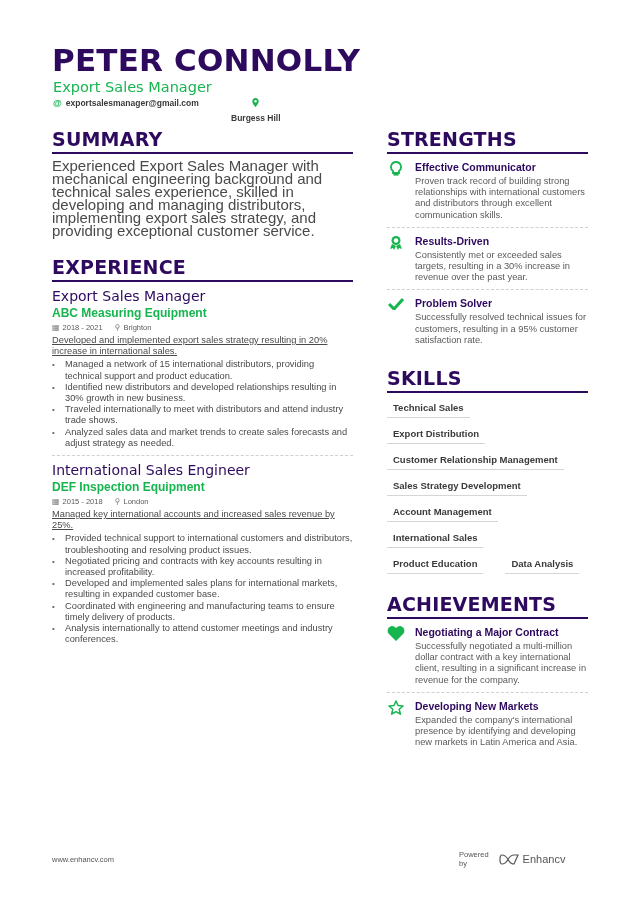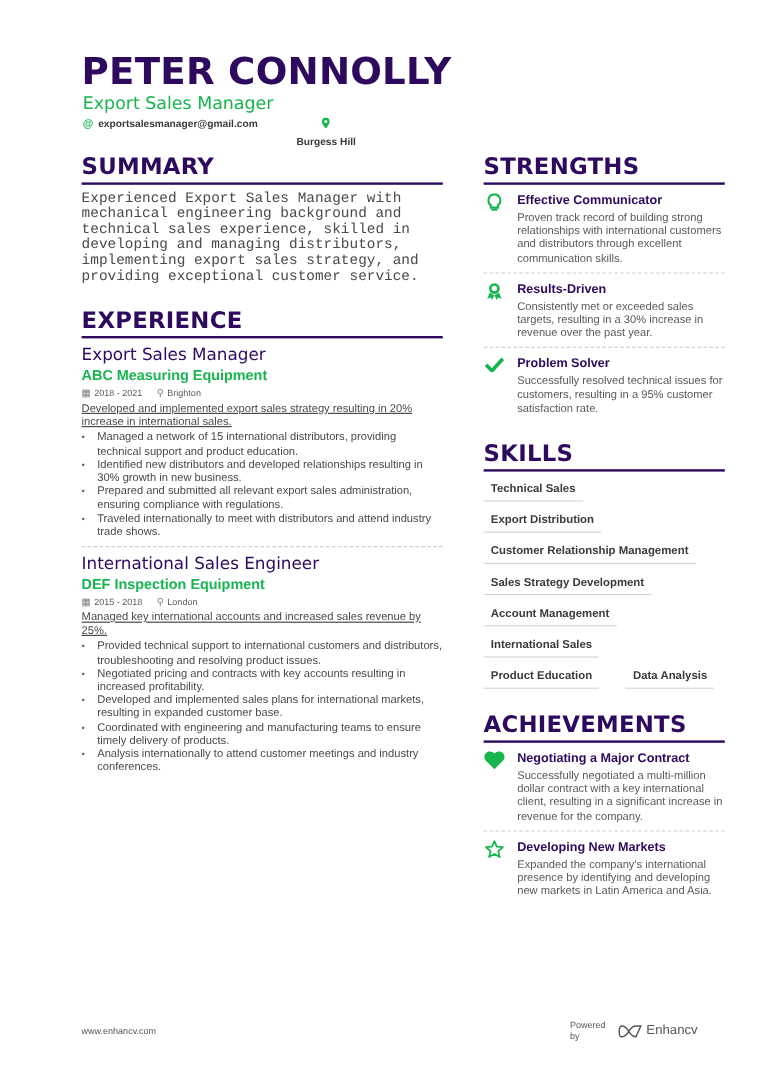--- a/index.html
+++ b/index.html
@@ -1,29 +1,29 @@
 <!DOCTYPE html>
 <html><head>
 <meta charset="utf-8">
 <style>
   * { box-sizing: border-box; margin: 0; padding: 0; }
   html, body { width: 640px; height: 906px; background: #ffffff; }
   body { font-family: "Liberation Sans", "DejaVu Sans", sans-serif; color: #4a4a4a; position: relative; overflow: hidden; }
-  .page { position: absolute; left: 0; top: 0; width: 556px; height: 906px; margin-left: 16px; }
+  .page { position: absolute; left: 0; top: 0; width: 556px; height: 906px; }
 
   .name { position: absolute; left: 52px; top: 42px; font-size: 31px; font-weight: 700; color: #2e0a5f; letter-spacing: 0.2px; font-family: "DejaVu Sans", sans-serif; }
   .title { position: absolute; left: 53px; top: 79px; font-size: 14.5px; font-weight: 400; color: #17b54f; font-family: "DejaVu Sans", sans-serif; }
   .contact { position: absolute; top: 98px; font-size: 8.5px; font-weight: 700; color: #3a3a3a; display: flex; align-items: center; gap: 4px; }
   .contact .ic { color: #17b54f; font-size: 9px; }
 
   .left { position: absolute; left: 52px; top: 128px; width: 301px; }
   .right { position: absolute; left: 387px; top: 128px; width: 201px; }
 
   .sec-h { font-size: 19px; font-weight: 700; color: #2e0a5f; font-family: "DejaVu Sans", sans-serif; padding-bottom: 2px; border-bottom: 2.5px solid #2e0a5f; letter-spacing: 0.2px; }
-  .summary { font-size: 12px; line-height: 13px; color: #4a4a4a; margin-top: 5px; font-family: Liberation Mono, monospace; }
+  .summary { font-size: 15px; line-height: 13px; color: #4a4a4a; margin-top: 5px; }
 
   .job-title { font-size: 14px; color: #2e0a5f; margin-top: 6px; font-family: "DejaVu Sans", sans-serif; }
   .company { font-size: 12px; font-weight: 700; color: #17b54f; margin-top: 2px; }
   .meta { display: flex; gap: 12px; font-size: 7.5px; color: #5a5a5a; margin-top: 3px; align-items: center; }
   .meta .ic { color: #7a7a7a; font-size: 8px; margin-right: 3px; }
   .desc { font-size: 9.3px; line-height: 11.2px; color: #4a4a4a; margin-top: 3px; text-decoration: underline; }
   .bullets { list-style: none; margin-top: 2px; }
   .bullets li { font-size: 9.3px; line-height: 11.2px; color: #4a4a4a; padding-left: 13px; position: relative; }
   .bullets li::before { content: "•"; position: absolute; left: 0; top: 0; color: #666; font-size: 8px; }
   .dash { border-top: 1px dashed #d0d0d0; margin: 6px 0 0 0; }
@@ -73,22 +73,22 @@
       <div class="job-title">Export Sales Manager</div>
       <div class="company">ABC Measuring Equipment</div>
       <div class="meta">
         <span><span class="ic">▦</span><span>2018 - 2021</span></span>
         <span><span class="ic">⚲</span><span>Brighton</span></span>
       </div>
       <div class="desc">Developed and implemented export sales strategy resulting in 20% increase in international sales.</div>
       <ul class="bullets">
         <li>Managed a network of 15 international distributors, providing technical support and product education.</li>
         <li>Identified new distributors and developed relationships resulting in 30% growth in new business.</li>
-        <li>Prepared and submitted all relevant export sales administration, ensuring compliance with regulations.</li>
         <li>Traveled internationally to meet with distributors and attend industry trade shows.</li>
+        <li>Analyzed sales data and market trends to create sales forecasts and adjust strategy as needed.</li>
       </ul>
       <div class="dash"></div>
     </div>
 
     <div>
       <div class="job-title">International Sales Engineer</div>
       <div class="company">DEF Inspection Equipment</div>
       <div class="meta">
         <span><span class="ic">▦</span><span>2015 - 2018</span></span>
         <span><span class="ic">⚲</span><span>London</span></span>

